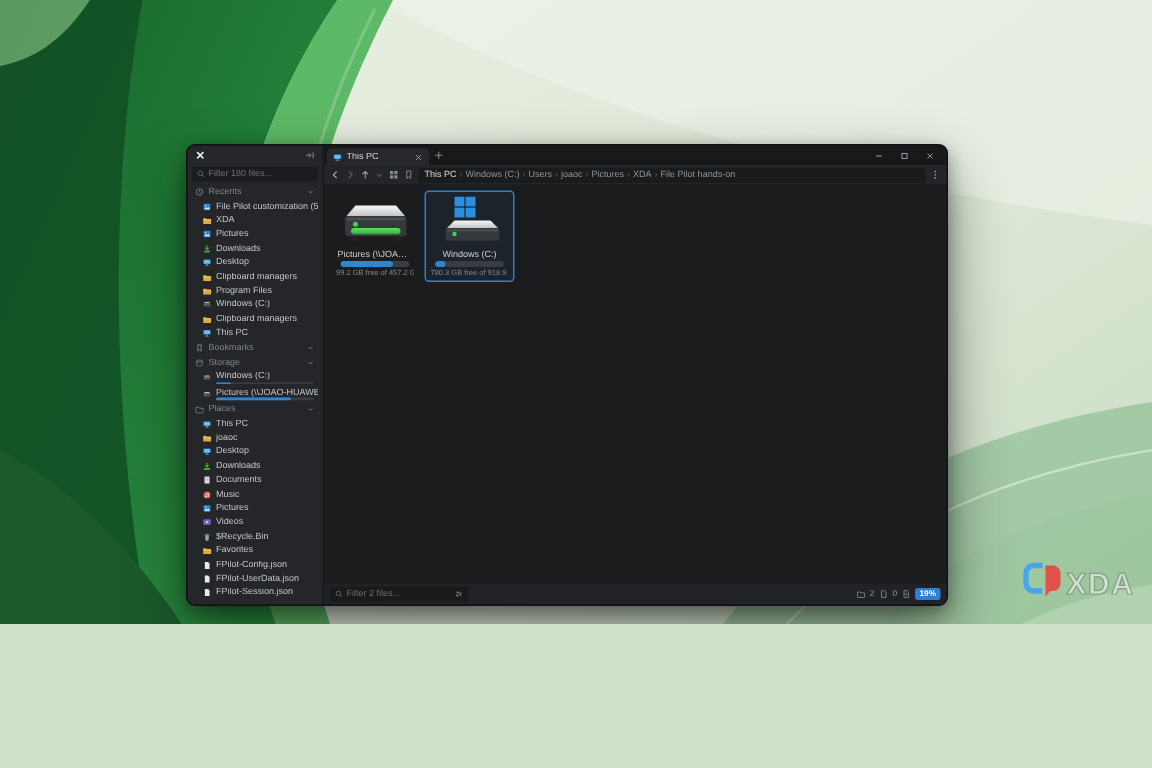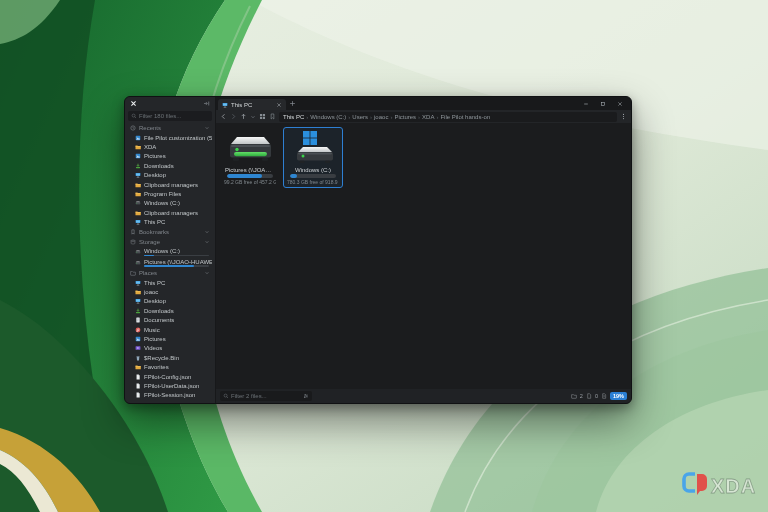--- a/index.html
+++ b/index.html
@@ -1,17 +1,17 @@
 <!DOCTYPE html>
 <html><head>
 <meta charset="utf-8">
 <style>
   html,body{margin:0;padding:0;width:768px;height:512px;overflow:hidden;background:#cfe0cb;
     font-family:"Liberation Sans",sans-serif;}
-  .stage{position:relative;width:768px;height:512px;overflow:hidden;}
+  .stage{position:relative;width:768px;height:416px;overflow:hidden;}
   .wallpaper{position:absolute;inset:0;width:768px;height:512px;}
   .xda{position:absolute;right:10px;bottom:8px;}
 
   
   .window{position:absolute;left:124px;top:96px;width:506px;height:306px;background:#1c1d20;
     border:1px solid #101113;border-radius:6px;overflow:hidden;display:flex;
     box-shadow:0 18px 40px rgba(0,0,0,.45),0 4px 12px rgba(0,0,0,.35);
     font-size:6px;color:#c6cacd;}
   .icon{display:inline-flex;flex:none;}
   .icon svg{width:7px;height:7px;display:block;}

